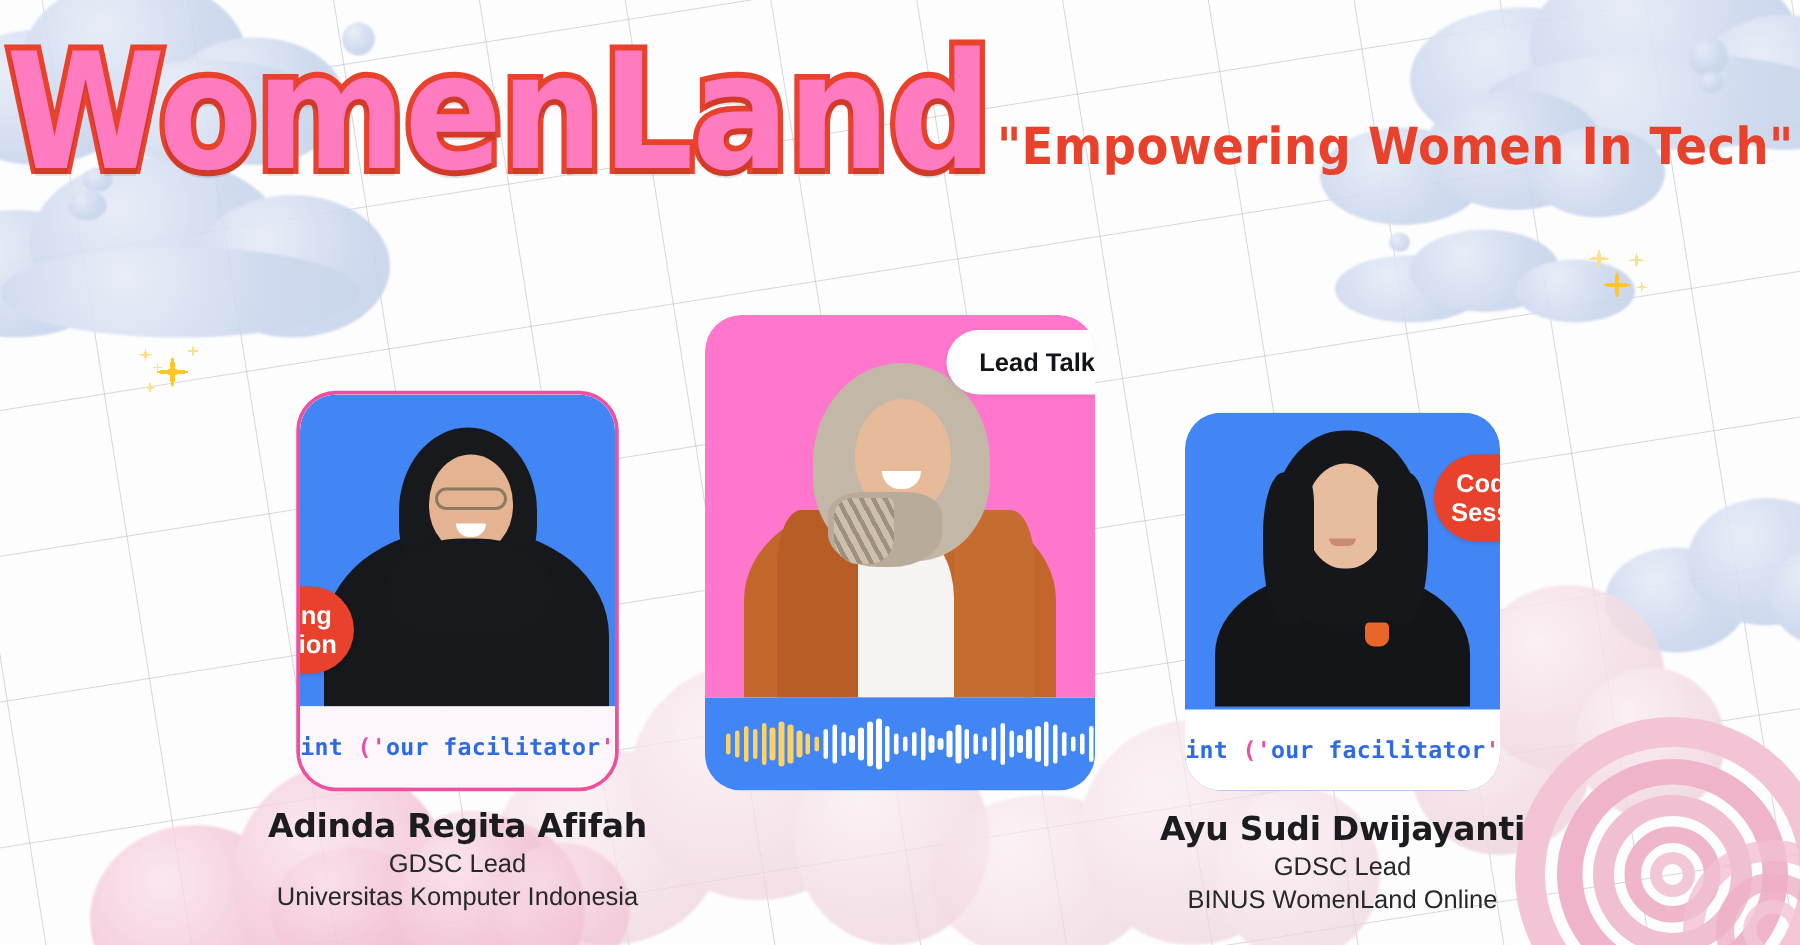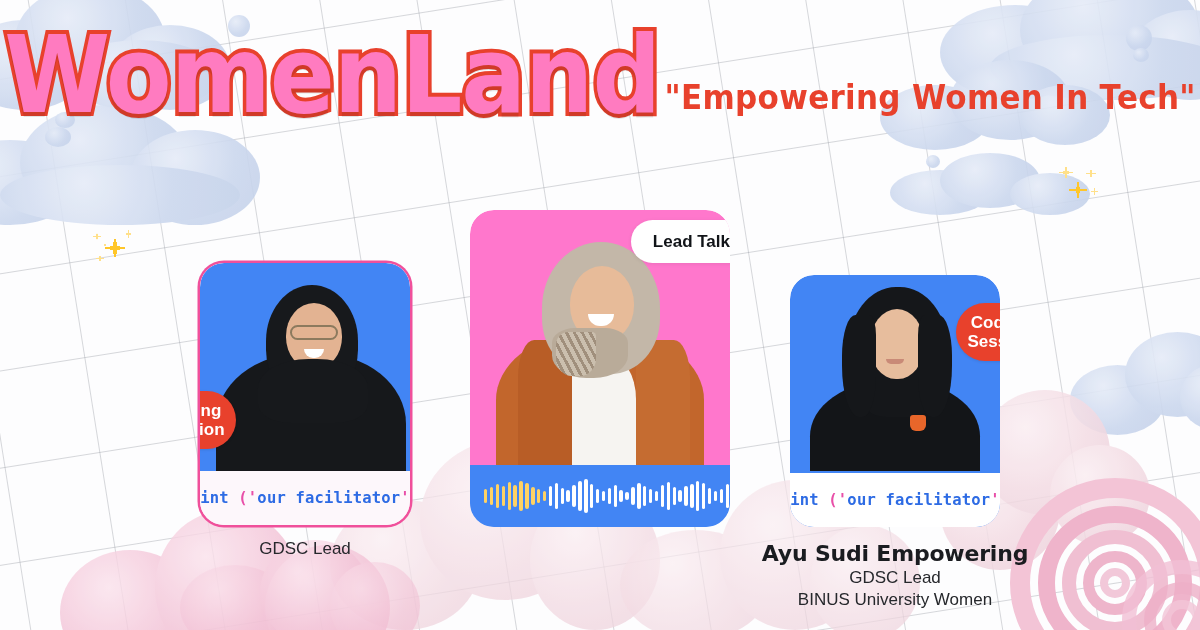--- a/index.html
+++ b/index.html
@@ -379,21 +379,23 @@
           <div class="code-text">
             <span class="kw">print</span><span class="pn"> ('</span><span class="kw">our facilitator</span><span class="pn">');</span>
           </div>
         </div>
         <div class="badge badge-red" style="left:-52px;top:128px;width:88px;flex-direction:column;">
           <span>Coding</span>
           <span>Session</span>
         </div>
       </div>
       <div class="caption">
+        <div class="p-name">Adinda Regita Afifah</div>
         <div class="p-role">GDSC Lead</div>
+        <div class="p-org">Universitas Komputer Indonesia</div>
       </div>
     </div>
 
     <div class="card" style="left:435px;top:5px;width:330px;">
       <div class="card-frame" style="width:260px;margin:0 auto;">
         <div class="photo" style="height:255px;">
           <div class="photo-fill" style="background:#FF77CC;"></div>
           <div class="figure">
             <div class="fig-body" style="left:26px;right:26px;bottom:0;height:130px;background:#c2662c;border-radius:40% 40% 0 0/50% 50% 0 0;"></div>
             <div style="position:absolute;left:96px;bottom:0;width:70px;height:110px;background:#f6f4f1;border-radius:40% 40% 0 0;"></div>
@@ -479,20 +481,20 @@
           <div class="code-text">
             <span class="kw">print</span><span class="pn"> ('</span><span class="kw">our facilitator</span><span class="pn">');</span>
           </div>
         </div>
         <div class="badge badge-red" style="right:-44px;top:28px;width:88px;flex-direction:column;">
           <span>Coding</span>
           <span>Session</span>
         </div>
       </div>
       <div class="caption">
-        <div class="p-name">Ayu Sudi Empowering</div>
+        <div class="p-name">Ayu Sudi Dwijayanti</div>
         <div class="p-role">GDSC Lead</div>
-        <div class="p-org">BINUS University Women</div>
+        <div class="p-org">BINUS WomenLand Online</div>
       </div>
     </div>
 
   </div>
 </div>
 
 </body></html>

